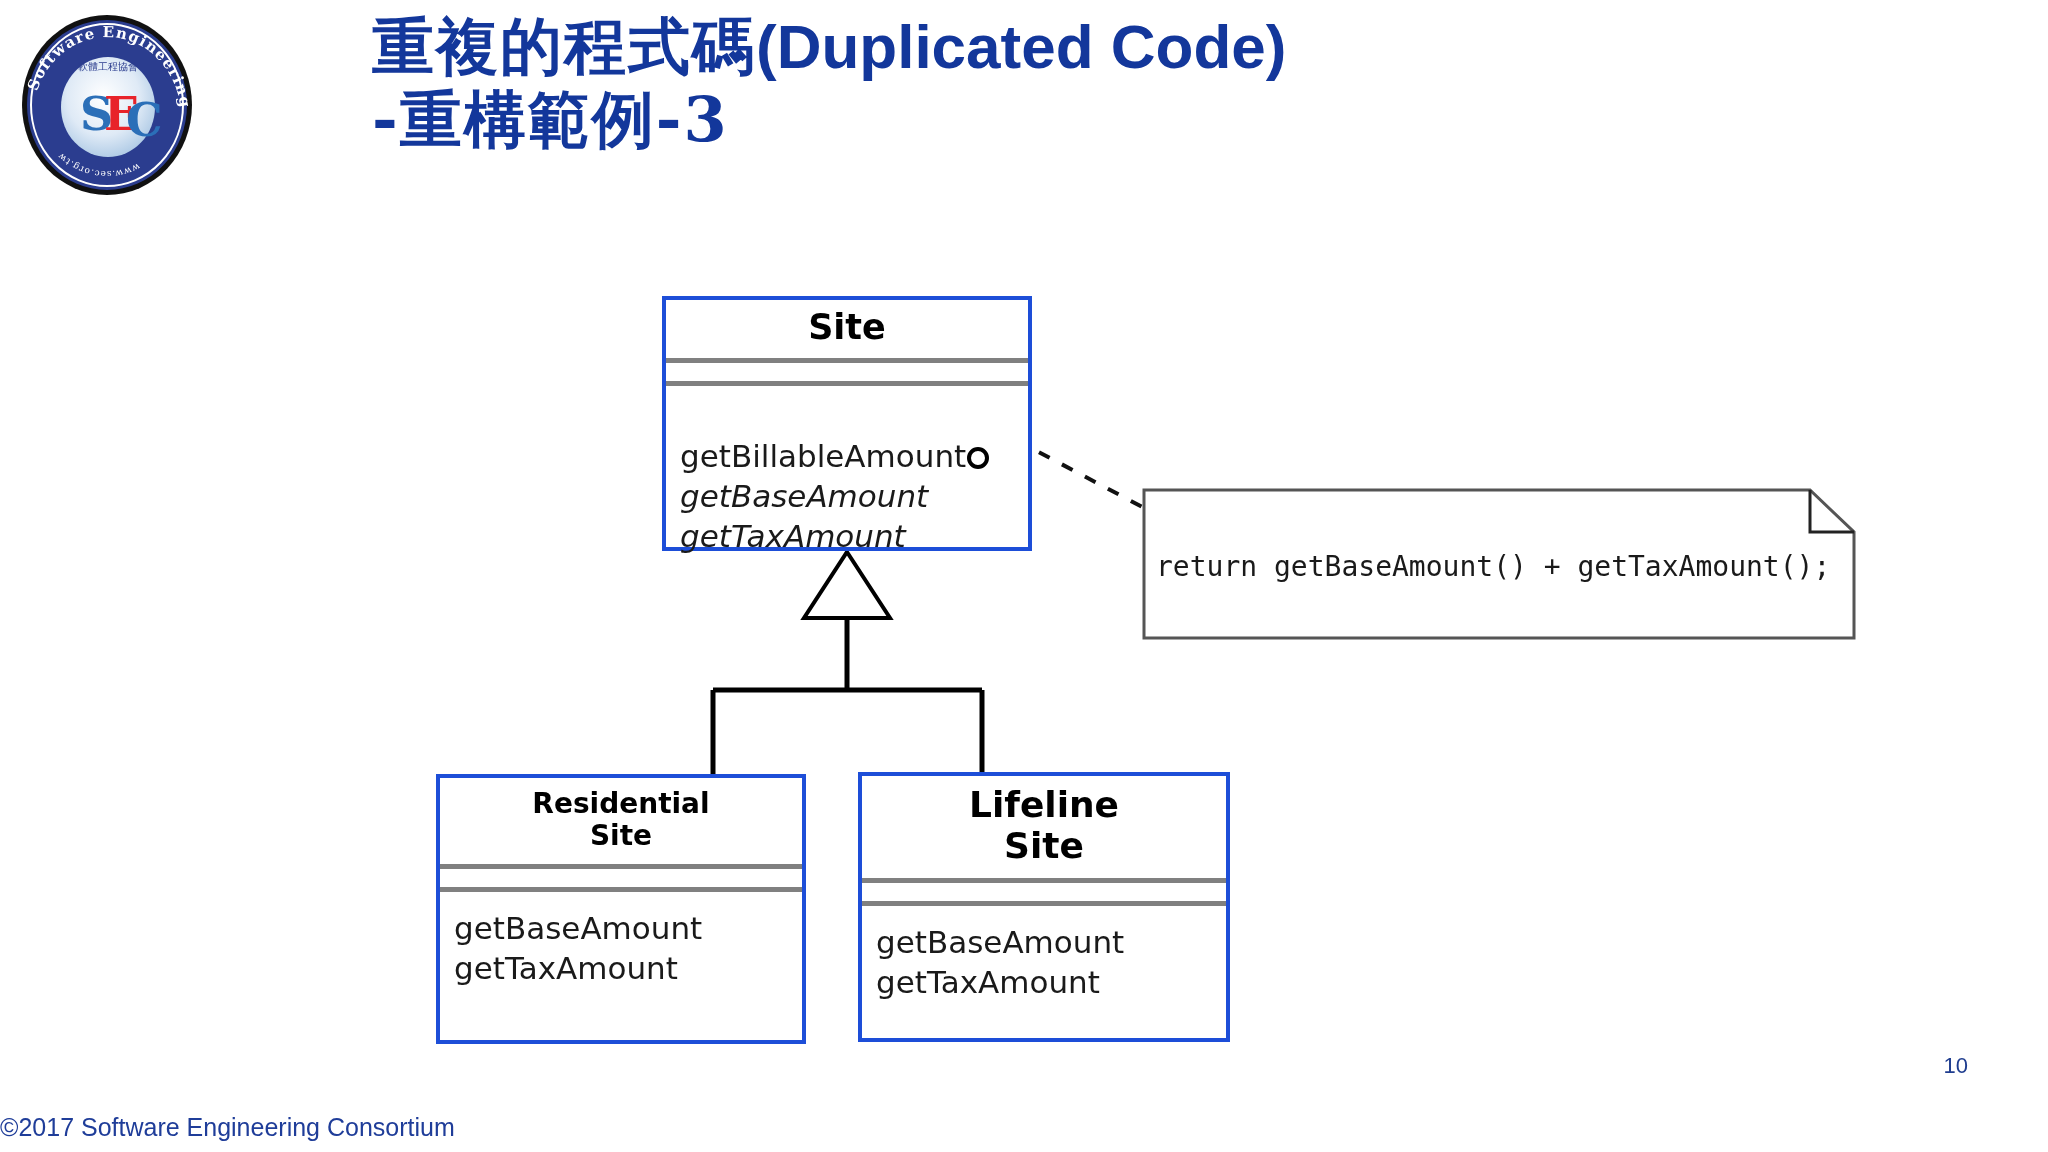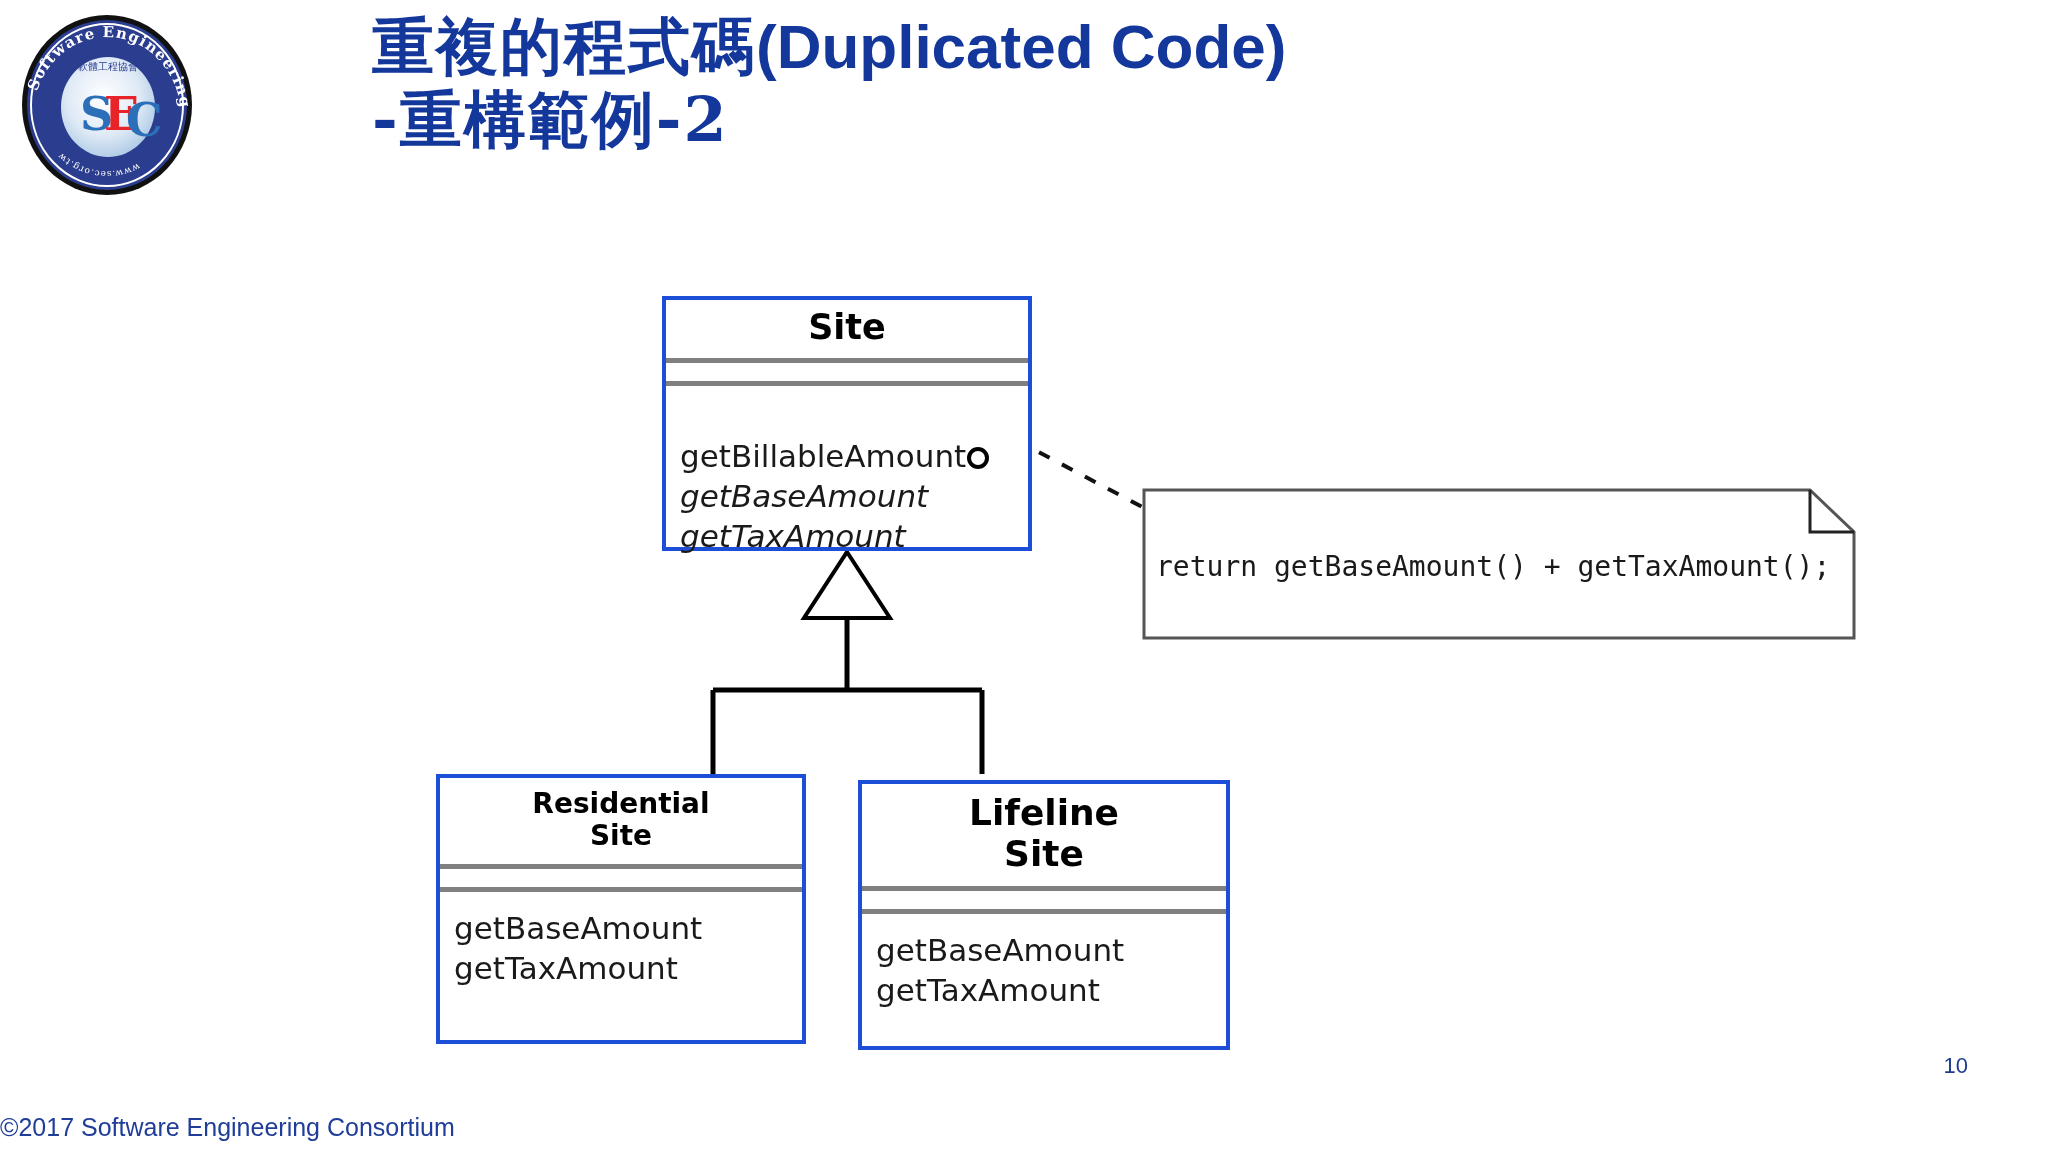--- a/index.html
+++ b/index.html
@@ -113,21 +113,20 @@
   }
   #box-residential .uml-name { font-size: 28px; padding-top: 10px; padding-bottom: 12px; }
   #box-residential .uml-ops  { font-size: 31px; padding-top: 16px; }
 
   
   #box-lifeline {
     left: 858px;
     top: 772px;
     width: 372px;
     height: 270px;
-    margin-top: 8px;
   }
   #box-lifeline .uml-name { font-size: 36px; padding-top: 8px; padding-bottom: 12px; }
   #box-lifeline .uml-ops  { font-size: 31px; padding-top: 16px; }
 
   
   .anchor-circle {
     display: inline-block;
     width: 22px;
     height: 22px;
     border: 4px solid #000;
@@ -202,21 +201,21 @@
     <ellipse cx="90" cy="95" rx="47" ry="50" fill="url(#innerGrad)"></ellipse>
     <text x="90" y="58" text-anchor="middle" font-family="DejaVu Sans, sans-serif" font-size="10" fill="#2b3d8f">軟體工程協會</text>
     <text x="62" y="118" font-family="DejaVu Serif, serif" font-size="46" font-weight="bold" fill="#2b6fb8">S</text>
     <text x="86" y="118" font-family="DejaVu Serif, serif" font-size="46" font-weight="bold" fill="#e8232a">E</text>
     <text x="108" y="124" font-family="DejaVu Serif, serif" font-size="46" font-weight="bold" fill="#2b6fb8">C</text>
   </svg>
 </div>
 
 <div id="title-block">
   <div class="title-line" id="title-line-1"><span class="cjk">重複的程式碼</span><span class="latin">(Duplicated Code)</span></div>
-  <div class="title-line cjk" id="title-line-2">-重構範例-2</div>
+  <div class="title-line cjk" id="title-line-2">-重構範例-3</div>
 </div>
 
 <svg id="diagram">
 
   <polygon points="847,552 890,618 804,618" fill="#ffffff" stroke="#000000" stroke-width="4"></polygon>
 
   <line x1="847" y1="618" x2="847" y2="690" stroke="#000000" stroke-width="5"></line>
 
   <line x1="713" y1="690" x2="982" y2="690" stroke="#000000" stroke-width="5"></line>
 

